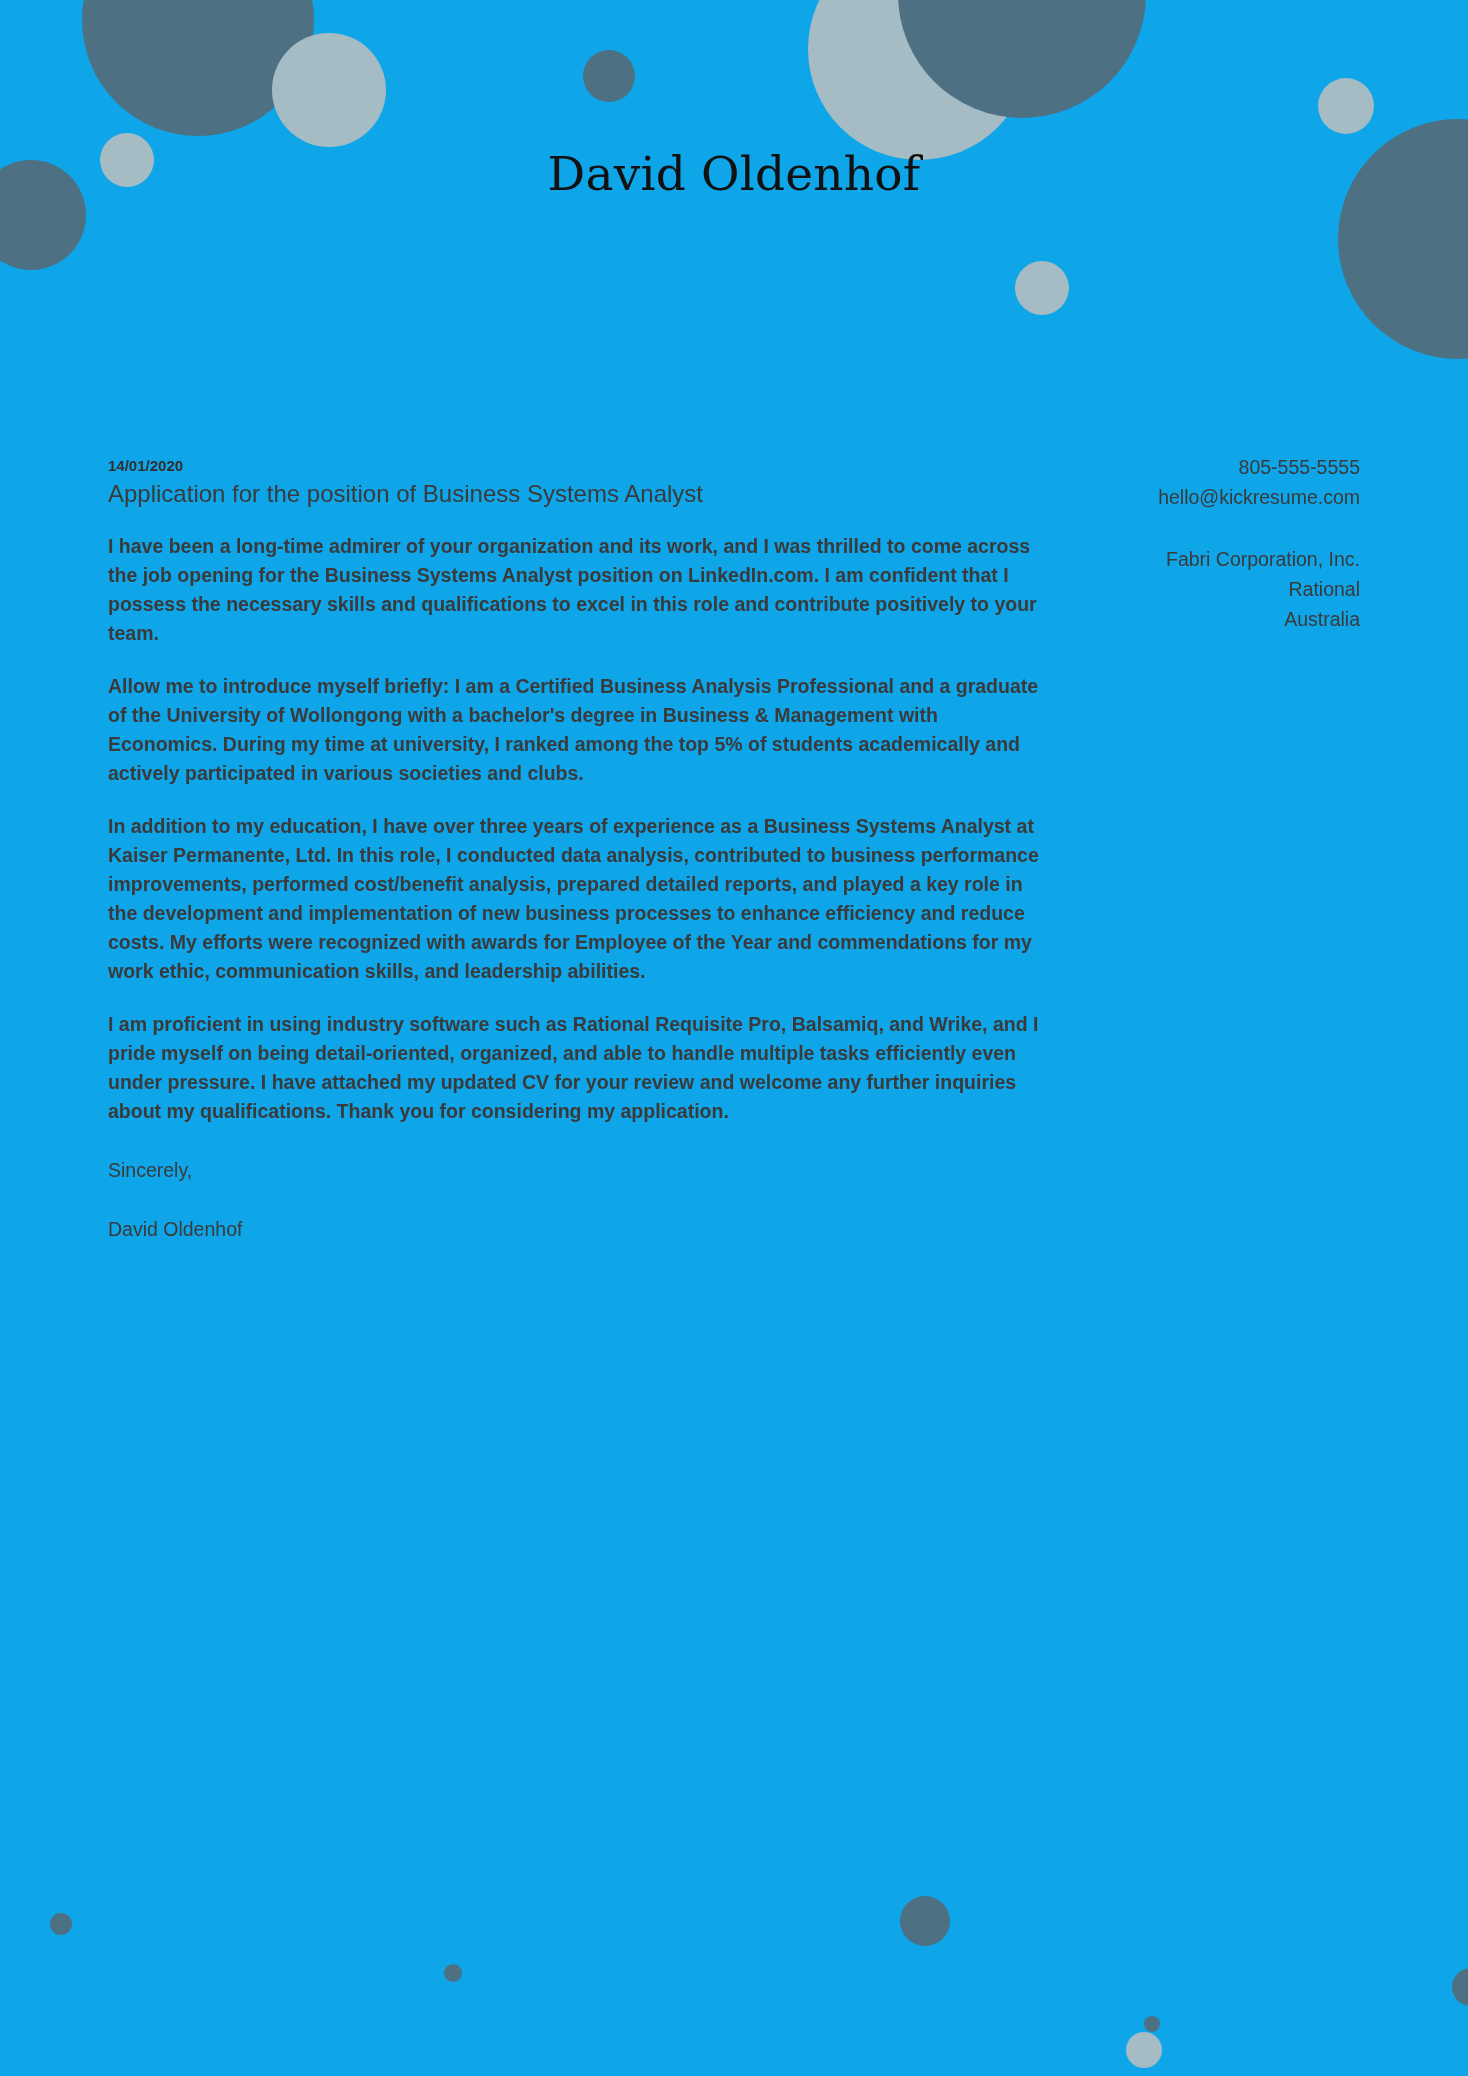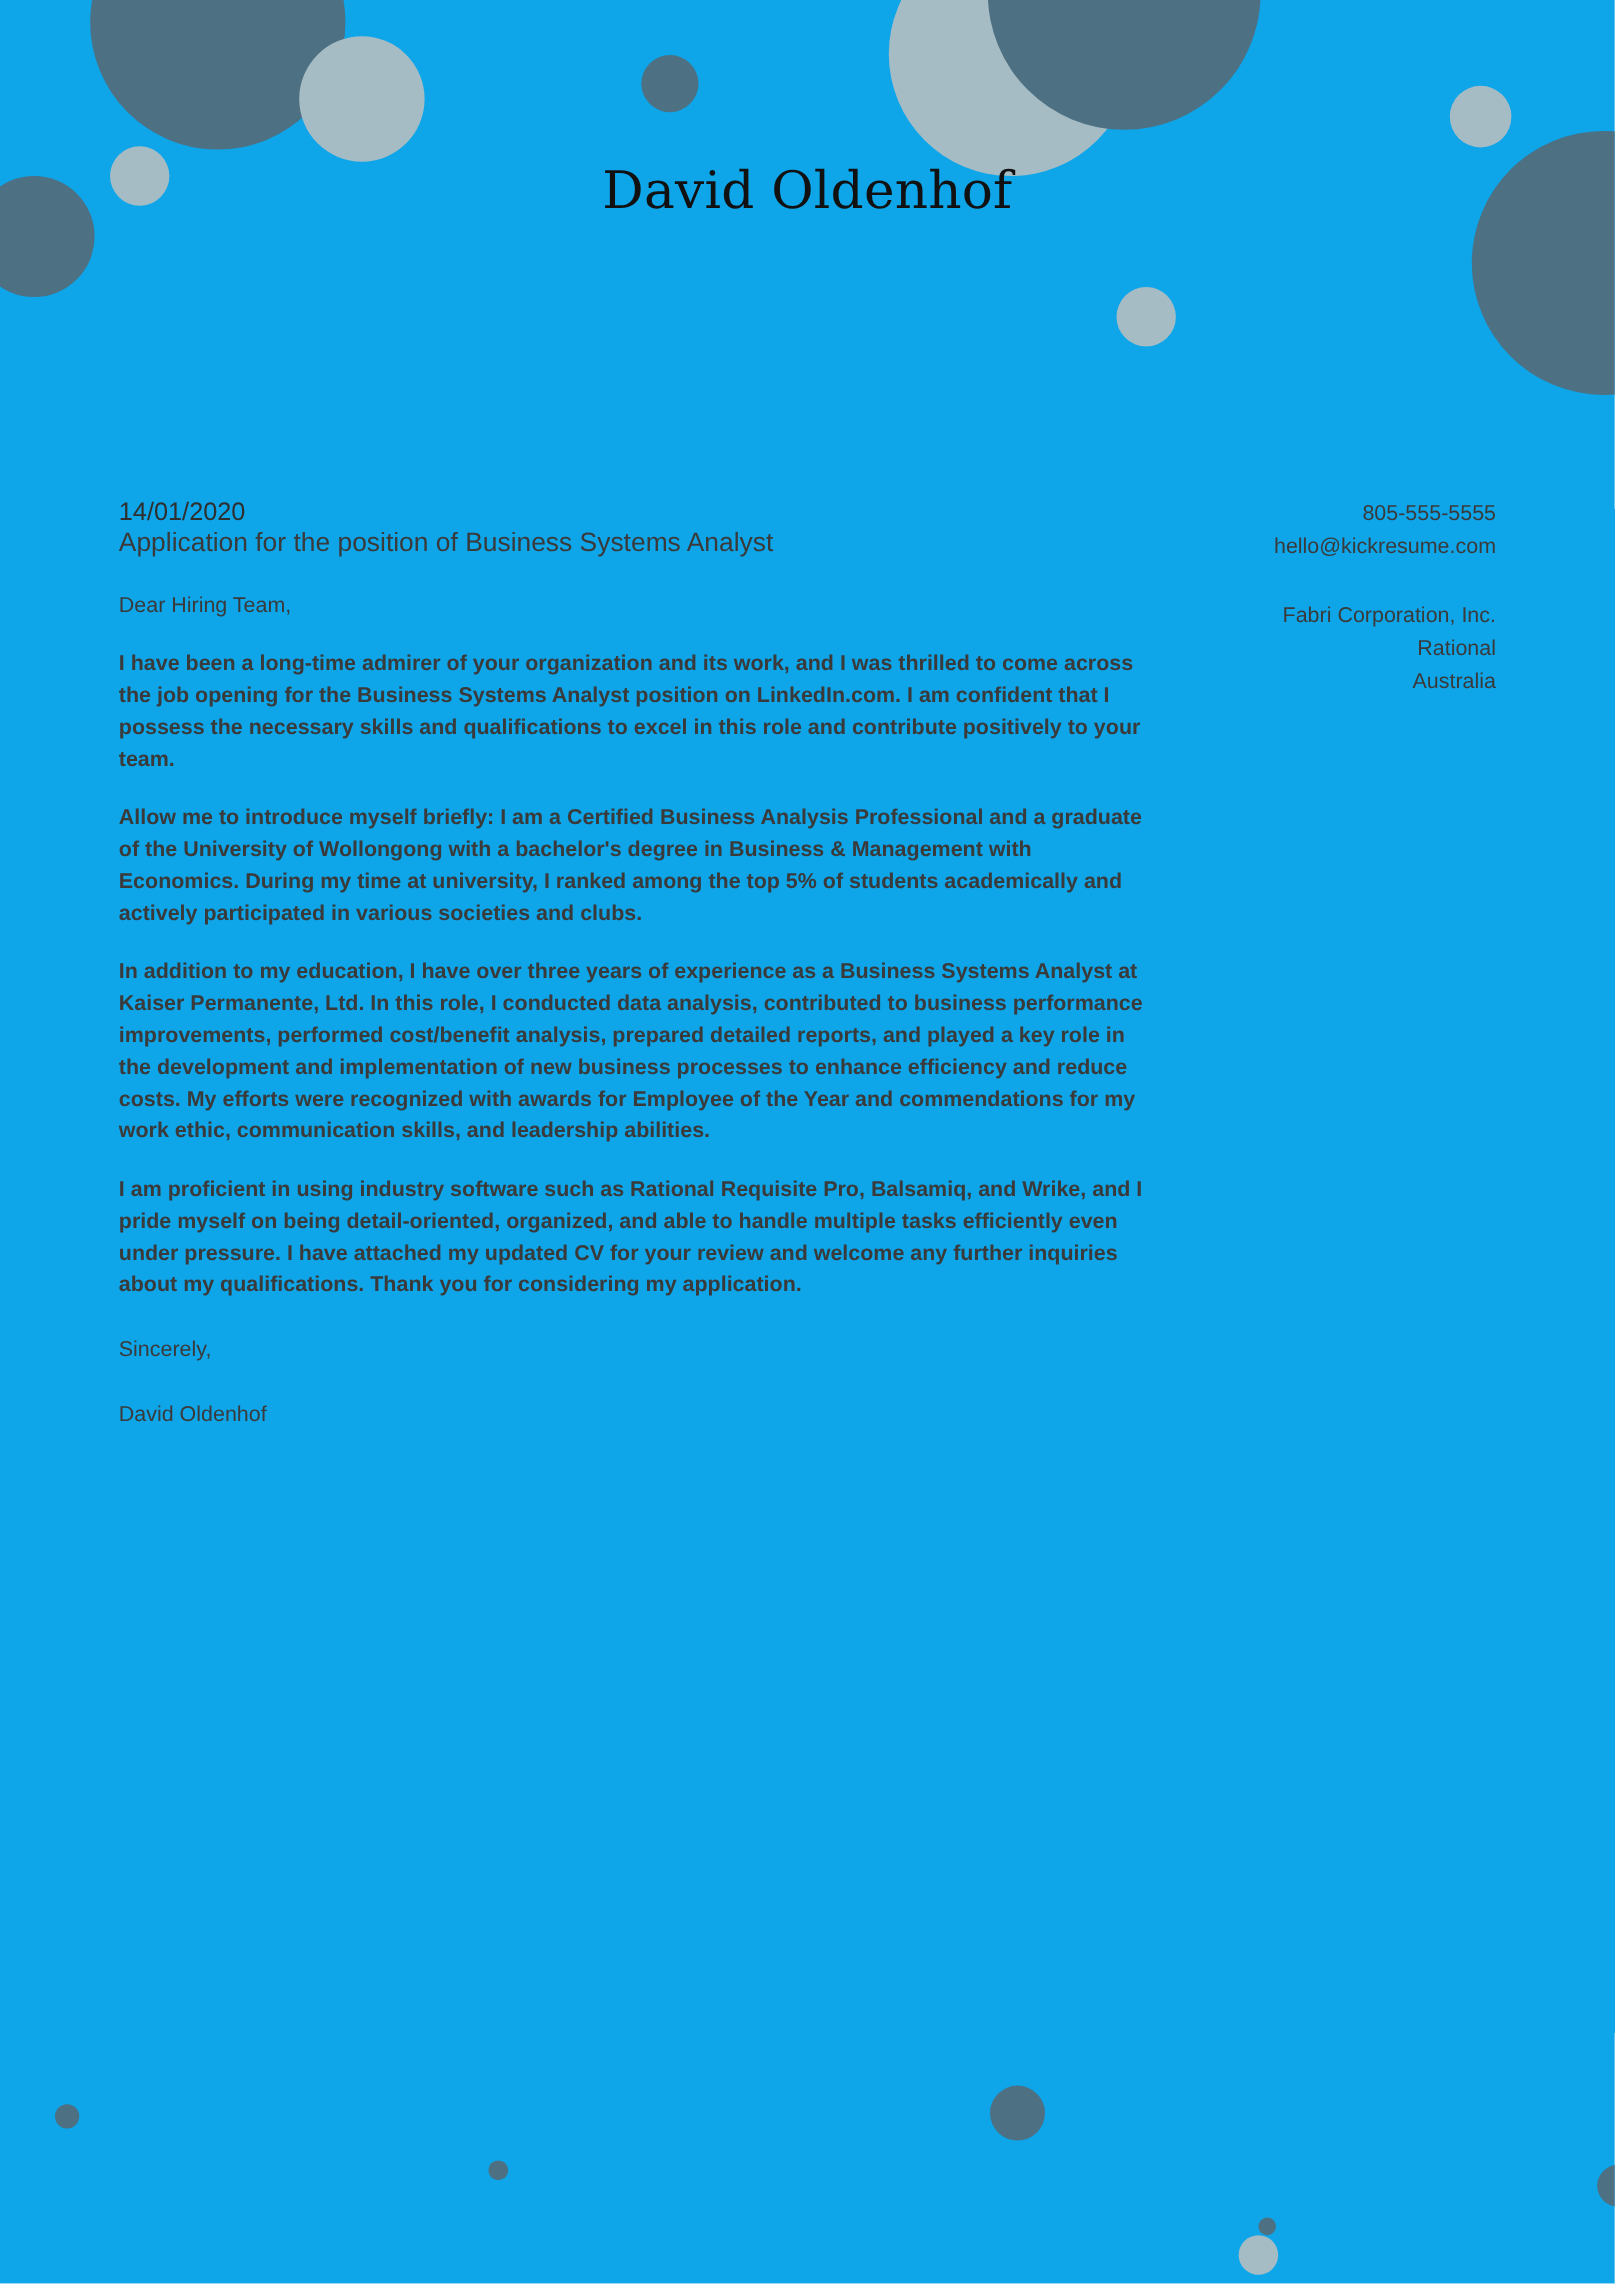--- a/index.html
+++ b/index.html
@@ -73,23 +73,23 @@
   .salutation,
   .closing,
   .signature {
     color: #3a3a3a;
     font-size: 19.5px;
     line-height: 29px;
     font-family: "Liberation Sans", sans-serif;
   }
 
   .meta-date {
-    font-weight: normal;
+    font-weight: bold;
     color: #2f2f2f;
-    font-size: 23px;
+    font-size: 15px;
     line-height: 27px;
   }
   .meta-subject {
     font-size: 24px;
     line-height: 29px;
     color: #3a3a3a;
   }
 
   .salutation { margin-top: 28px; }
   .para { margin-top: 24px; font-weight: bold; }
@@ -128,21 +128,20 @@
 
   <div class="header-name">David Oldenhof</div>
 
   <div class="letter">
     <div class="letter-cols">
 
       <div class="col-left">
         <div class="meta-line meta-date">14/01/2020</div>
         <div class="meta-line meta-subject">Application for the position of Business Systems Analyst</div>
 
-        <div class="salutation">Dear Hiring Team,</div>
 
         <div class="body-text para">I have been a long-time admirer of your organization and its work, and I was thrilled to come across the job opening for the Business Systems Analyst position on LinkedIn.com. I am confident that I possess the necessary skills and qualifications to excel in this role and contribute positively to your team.</div>
         <div class="body-text para">Allow me to introduce myself briefly: I am a Certified Business Analysis Professional and a graduate of the University of Wollongong with a bachelor's degree in Business &amp; Management with Economics. During my time at university, I ranked among the top 5% of students academically and actively participated in various societies and clubs.</div>
         <div class="body-text para">In addition to my education, I have over three years of experience as a Business Systems Analyst at Kaiser Permanente, Ltd. In this role, I conducted data analysis, contributed to business performance improvements, performed cost/benefit analysis, prepared detailed reports, and played a key role in the development and implementation of new business processes to enhance efficiency and reduce costs. My efforts were recognized with awards for Employee of the Year and commendations for my work ethic, communication skills, and leadership abilities.</div>
         <div class="body-text para">I am proficient in using industry software such as Rational Requisite Pro, Balsamiq, and Wrike, and I pride myself on being detail-oriented, organized, and able to handle multiple tasks efficiently even under pressure. I have attached my updated CV for your review and welcome any further inquiries about my qualifications. Thank you for considering my application.</div>
 
         <div class="closing">Sincerely,</div>
         <div class="signature">David Oldenhof</div>
       </div>
 

